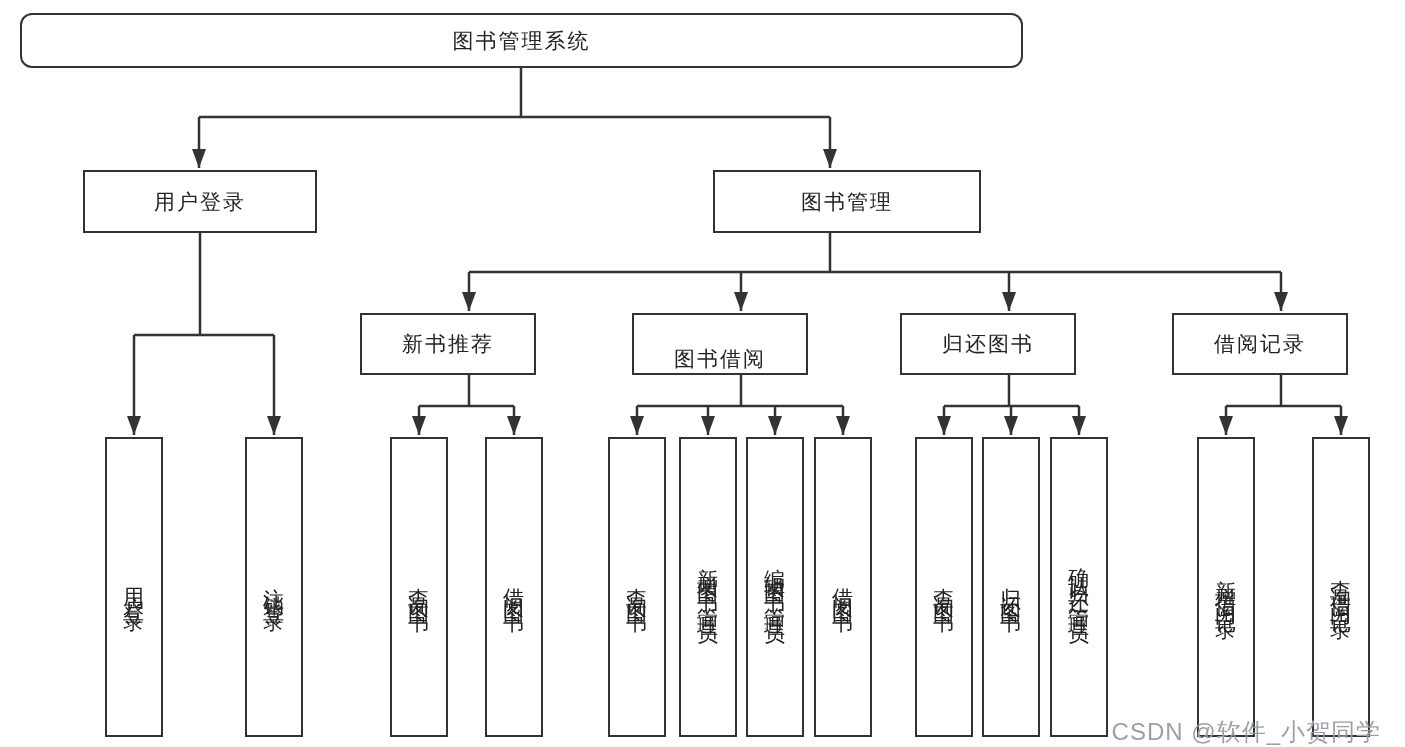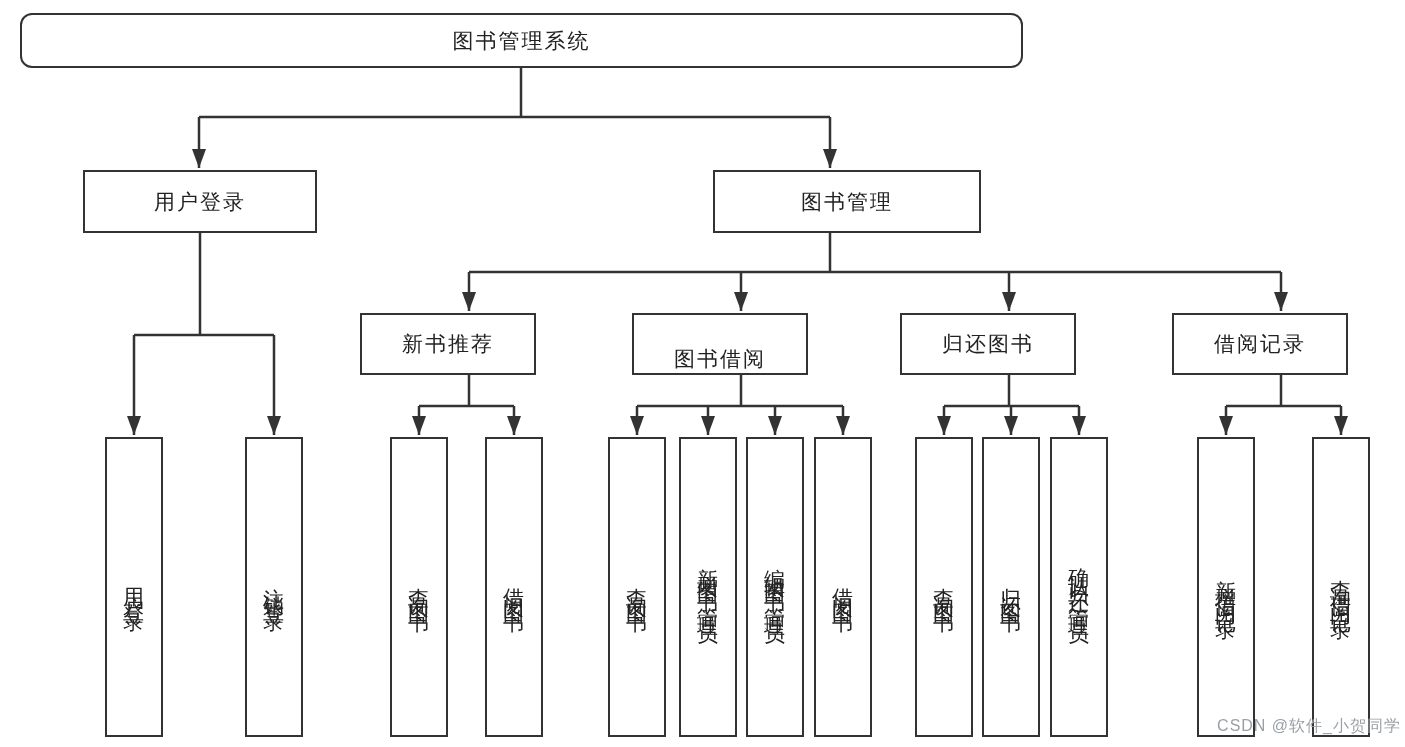--- a/index.html
+++ b/index.html
@@ -47,23 +47,23 @@
   .node.leaf span {
     writing-mode: vertical-rl;
     text-orientation: mixed;
     font-size: 21px;
     letter-spacing: 8px;
     line-height: 1;
     white-space: nowrap;
   }
   .watermark {
     position: absolute;
-    right: 4px;
+    right: 24px;
     top: 716px;
-    font-size: 16px;
+    font-size: 24px;
     color: #9aa0a6;
     letter-spacing: 1px;
     z-index: 3;
   }
 </style>
 </head>
 <body>
 
 <div id="stage">
 

